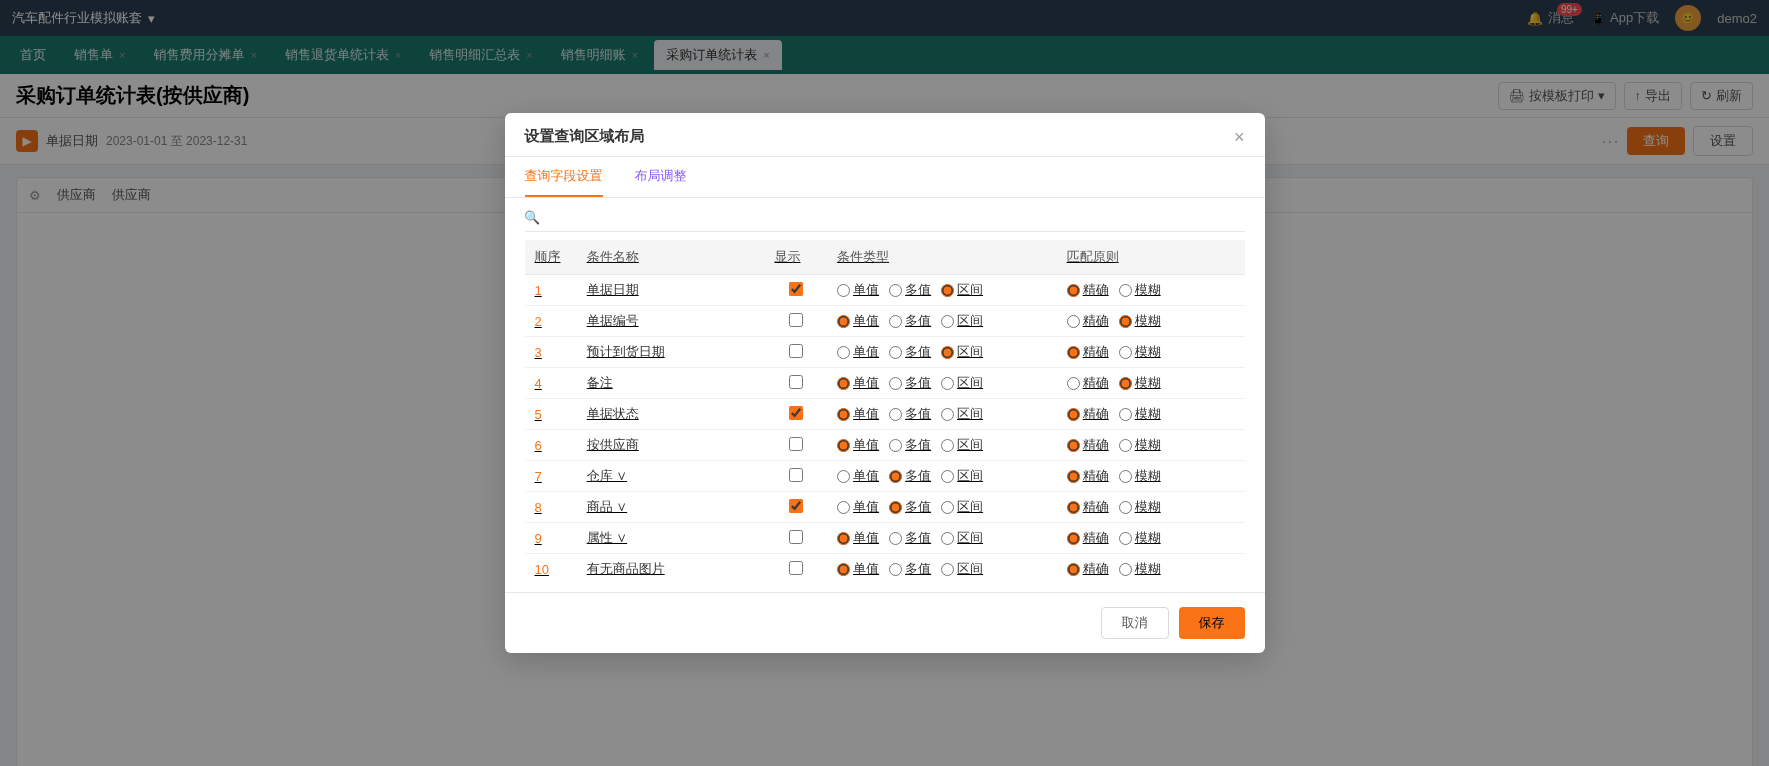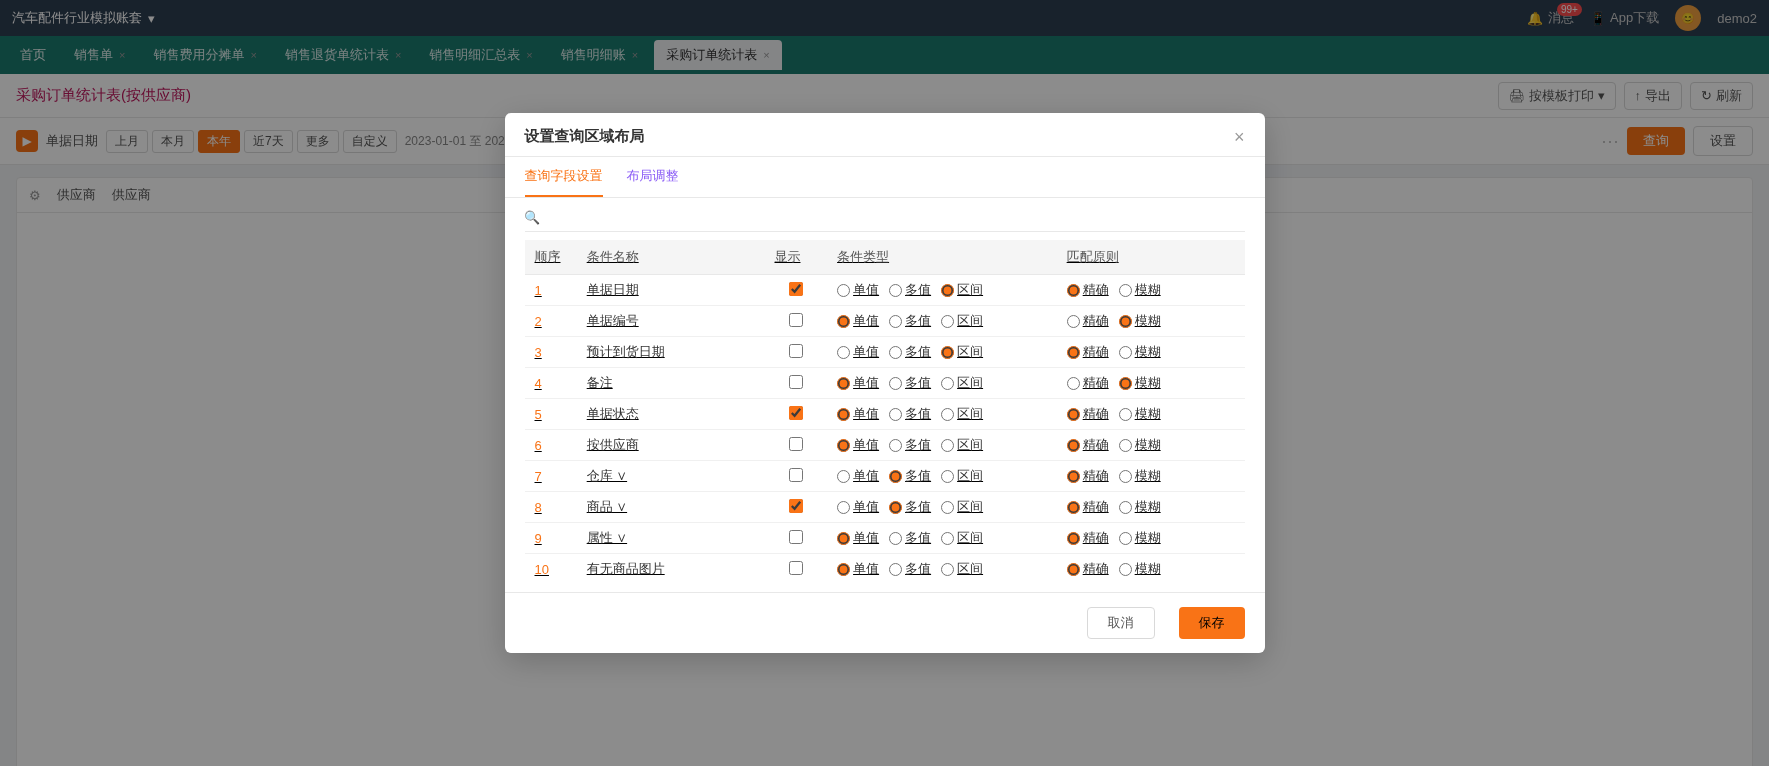--- a/index.html
+++ b/index.html
@@ -49,21 +49,21 @@
     
     .page-header {
       height: 44px;
       background: #fff;
       border-bottom: 1px solid #e8e8e8;
       display: flex;
       align-items: center;
       padding: 0 16px;
       justify-content: space-between;
     }
-    .page-title { font-size: 15px; font-weight: normal; color: #be185d; }
+    .page-title { font-size: 20px; font-weight: bold; color: #000000; }
     .header-actions { display: flex; align-items: center; gap: 8px; }
     .btn-print { border: 1px solid #d9d9d9; background: #fff; padding: 4px 10px; border-radius: 4px; cursor: pointer; font-size: 13px; color: #555; display: flex; align-items: center; gap: 4px; }
     .btn-export { border: 1px solid #d9d9d9; background: #fff; padding: 4px 10px; border-radius: 4px; cursor: pointer; font-size: 13px; color: #555; display: flex; align-items: center; gap: 4px; }
     .btn-refresh { border: 1px solid #d9d9d9; background: #fff; padding: 4px 10px; border-radius: 4px; cursor: pointer; font-size: 13px; color: #555; display: flex; align-items: center; gap: 4px; }
 
     
     .filter-bar {
       background: #fff;
       padding: 8px 16px;
       border-bottom: 1px solid #e8e8e8;
@@ -125,21 +125,21 @@
     }
     .modal-header {
       display: flex;
       align-items: center;
       justify-content: space-between;
       padding: 14px 20px 10px;
       border-bottom: 1px solid #e8e8e8;
     }
     .modal-title { font-size: 15px; font-weight: bold; color: #333; }
     .modal-close { cursor: pointer; color: #999; font-size: 18px; line-height: 1; }
-    .modal-tabs { display: flex; padding: 0 20px; border-bottom: 1px solid #e8e8e8; gap: 24px; }
+    .modal-tabs { display: flex; padding: 0 20px; border-bottom: 1px solid #e8e8e8; gap: 32px; }
     .modal-tab { padding: 10px 0; font-size: 13px; color: #8b5cf6; cursor: pointer; border-bottom: 2px solid transparent; }
     .modal-tab.active { color: #f97316; border-bottom-color: #f97316; }
     .modal-body { flex: 1; overflow: hidden; display: flex; flex-direction: column; padding: 12px 20px; }
 
     
     .modal-search { display: flex; align-items: center; border-bottom: 1px solid #e8e8e8; margin-bottom: 8px; padding-bottom: 6px; }
     .modal-search input { border: none; outline: none; font-size: 13px; color: #555; flex: 1; padding: 2px 4px; }
     .search-icon { color: #bbb; margin-right: 4px; }
 
     
@@ -151,21 +151,21 @@
 
     
     .radio-group { display: flex; gap: 10px; align-items: center; }
     .radio-item { display: flex; align-items: center; gap: 3px; cursor: pointer; white-space: nowrap; }
     .radio-item input[type=radio] { accent-color: #f97316; cursor: pointer; }
 
     
     .cb { accent-color: #f97316; cursor: pointer; width: 14px; height: 14px; }
 
     
-    .modal-footer { display: flex; justify-content: flex-end; gap: 24px; padding: 14px 20px; border-top: 1px solid #e8e8e8; }
+    .modal-footer { display: flex; justify-content: flex-end; gap: 10px; padding: 14px 20px; border-top: 1px solid #e8e8e8; }
     .btn-cancel { border: 1px solid #d9d9d9; background: #fff; padding: 6px 20px; border-radius: 4px; cursor: pointer; font-size: 13px; color: #555; }
     .btn-save { background: #f97316; color: #000000; border: none; padding: 6px 20px; border-radius: 4px; cursor: pointer; font-size: 13px; }
 
     
     .table-scroll::-webkit-scrollbar { width: 6px; }
     .table-scroll::-webkit-scrollbar-thumb { background: #ccc; border-radius: 3px; }
   </style>
 </head>
 <body>
 
@@ -238,28 +238,20 @@
     <button class="btn-refresh">
       <span>↻</span>
       <span>刷新</span>
     </button>
   </div>
 </div>
 
 <div class="filter-bar">
   <button class="filter-toggle">▶</button>
   <span class="date-label">单据日期</span>
-  <div class="date-tabs">
-    <button class="date-tab">上月</button>
-    <button class="date-tab">本月</button>
-    <button class="date-tab active">本年</button>
-    <button class="date-tab">近7天</button>
-    <button class="date-tab">更多</button>
-    <button class="date-tab">自定义</button>
-  </div>
   <span class="date-range">2023-01-01 至 2023-12-31</span>
   <span style="flex:1"></span>
   <span style="color:#bbb;font-size:18px;cursor:pointer">···</span>
   <button class="btn-query">查询</button>
   <button class="btn-set">设置</button>
 </div>
 
 <div class="content-area">
   <div class="table-card">
     <div class="table-header-row">

